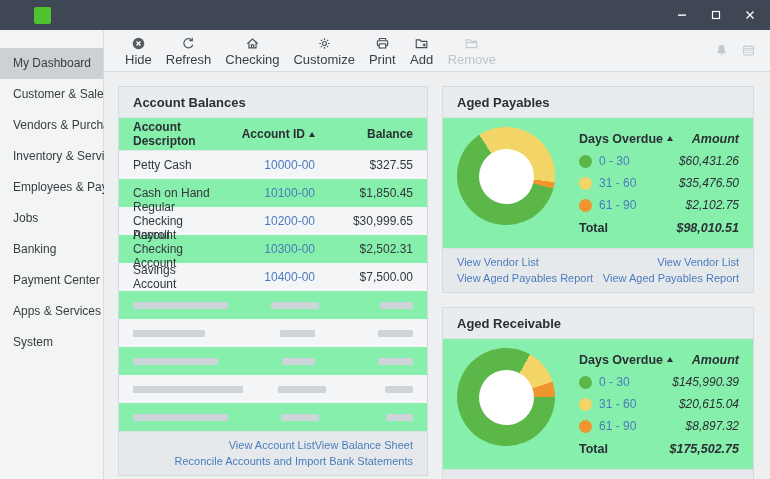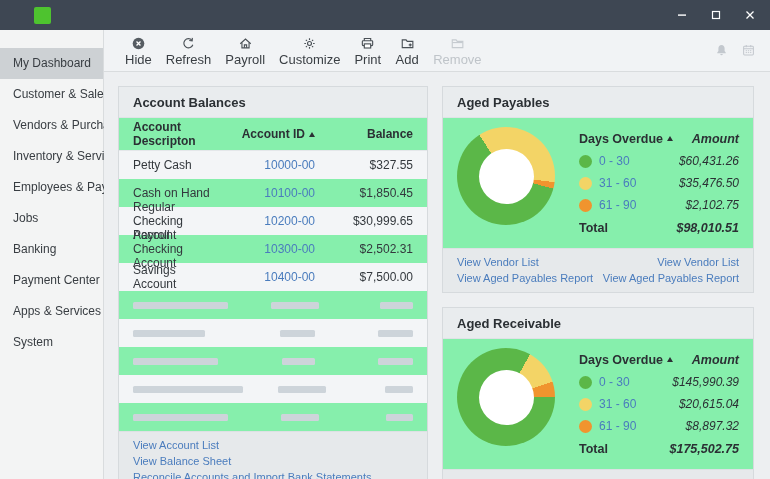--- a/index.html
+++ b/index.html
@@ -33,21 +33,21 @@
   .toolbar-right { margin-left:auto; display:flex; align-items:center; gap:12px; }
   .toolbar-right svg { width:15px; height:15px; display:block; cursor:pointer; }
 
   
   .content { flex:1; display:flex; gap:14px; padding:14px; background:#edeff1; align-items:flex-start; min-height:0; }
 
   .panel { background:#86efac; border:1px solid #d6dadd; display:flex; flex-direction:column; }
   .panel-header { background:#e9ecee; border-bottom:1px solid #dfe3e6; padding:6px 14px; }
   .panel-title { font-size:13px; font-weight:bold; color:#2b3034; }
   .panel-footer { background:#e6e9eb; border-top:1px solid #dde1e4; padding:5px 14px 6px; font-size:11px; margin-top:auto; }
-  .f-line { display:flex; justify-content:flex-end; line-height:16px;flex-direction:column; }
+  .f-line { display:flex; justify-content:flex-end; line-height:16px; }
   .link { color:#4a7cbd; cursor:pointer; text-decoration:none; }
 
   
   .panel-balances { width:310px; flex:none; }
   .thead { display:flex; align-items:center; height:28px; padding:16px 14px; font-size:12px; font-weight:bold; color:#2b3034; border-bottom:1px solid #e4e7ea; }
   .trow { display:flex; align-items:center; height:28px; padding:0 14px; font-size:12px; color:#33383d; }
   .trow.alt { background:#f3f5f7; }
   .c1 { flex:1; text-align:left; }
   .c2 { width:88px; text-align:right; margin-left:6px; }
   .c3 { width:92px; text-align:right; margin-left:6px; }
@@ -132,21 +132,21 @@
               <span class="tb-label">Refresh</span>
             </div>
             <div class="tb-btn">
               <span>
                 <svg viewBox="0 0 16 16" fill="none" stroke="#4a5056" stroke-width="1.2">
                   <path d="M2.4 8.3L8 3.2l5.6 5.1"></path>
                   <path d="M4.2 7.2v5.4h7.6V7.2"></path>
                   <path d="M6.8 12.6V9.4h2.4v3.2"></path>
                 </svg>
               </span>
-              <span class="tb-label">Payroll</span>
+              <span class="tb-label">Checking</span>
             </div>
             <div class="tb-btn">
               <span>
                 <svg viewBox="0 0 16 16" fill="none" stroke="#4a5056" stroke-width="1.2">
                   <circle cx="8" cy="8" r="2.1"></circle>
                   <path d="M8 2.5v1.7M8 11.8v1.7M2.5 8h1.7M11.8 8h1.7M4.1 4.1l1.2 1.2M10.7 10.7l1.2 1.2M11.9 4.1l-1.2 1.2M5.3 10.7l-1.2 1.2"></path>
                 </svg>
               </span>
               <span class="tb-label">Customize</span>
             </div>

